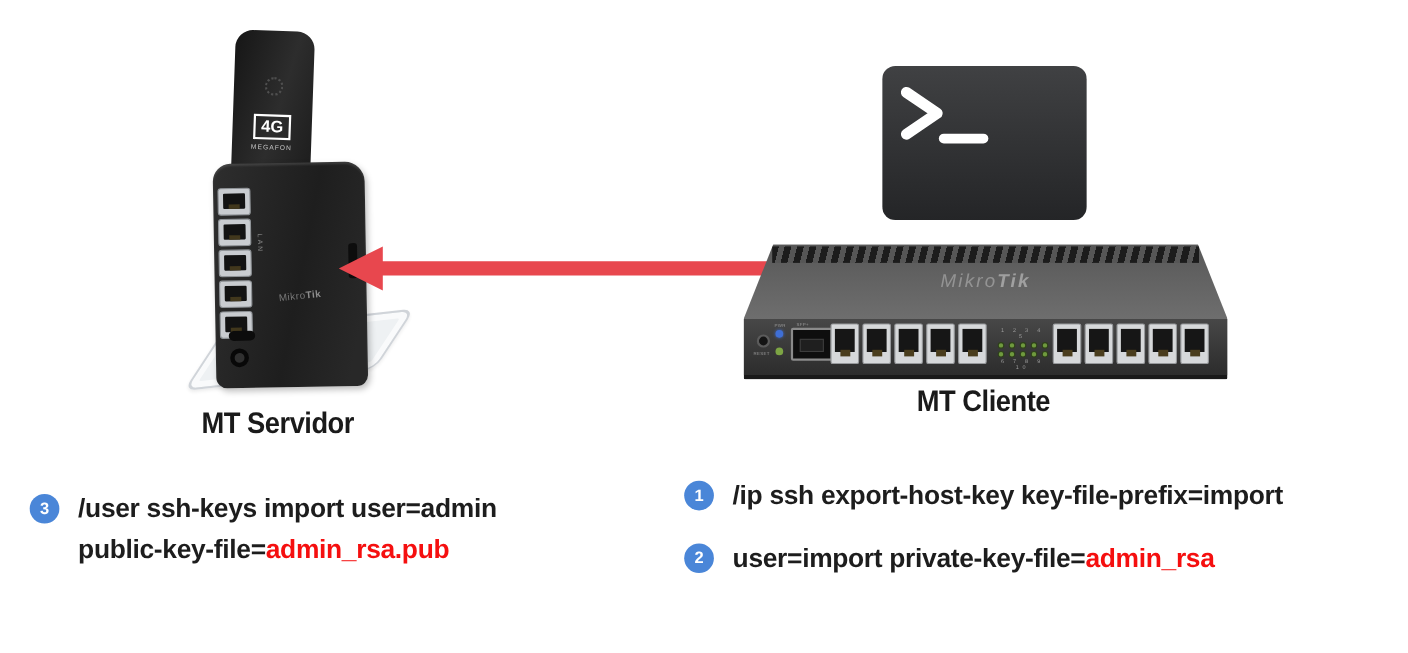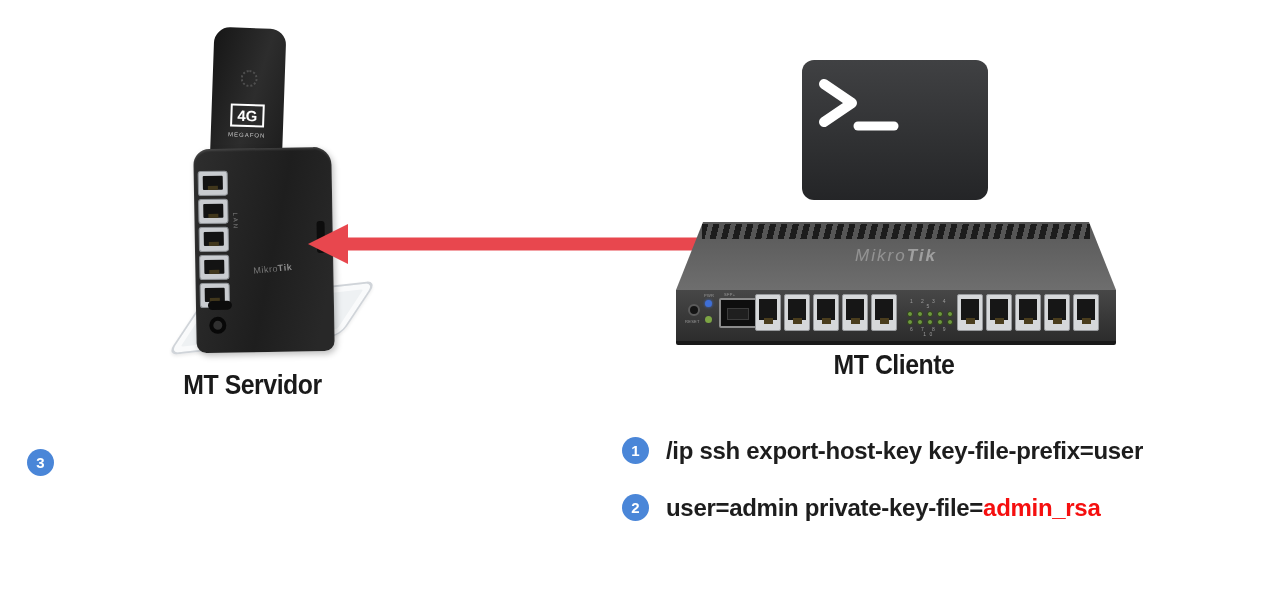--- a/index.html
+++ b/index.html
@@ -256,27 +256,31 @@
       <stop offset="1" stop-color="#242527"></stop>
     </linearGradient>
   </defs>
   <rect x="0" y="0" width="186" height="140" rx="12" fill="url(#tg)"></rect>
   <path d="M22 24 L50 43 L22 62" fill="none" stroke="#ffffff" stroke-width="10" stroke-linecap="round" stroke-linejoin="round"></path>
   <line x1="56" y1="66" x2="92" y2="66" stroke="#ffffff" stroke-width="9" stroke-linecap="round"></line>
 </svg>
 
 <div class="abs step step3">
   <div class="badge">3</div>
+  <div class="cmd">
+    <div>/user ssh-keys import user=admin</div>
+    <div><span>public-key-file=</span><span class="hl">admin_rsa.pub</span></div>
+  </div>
 </div>
 
 <div class="abs step step1">
   <div class="badge">1</div>
   <div class="cmd">
-    <div>/ip ssh export-host-key key-file-prefix=user</div>
+    <div>/ip ssh export-host-key key-file-prefix=import</div>
   </div>
 </div>
 
 <div class="abs step step2">
   <div class="badge">2</div>
   <div class="cmd">
-    <div><span>user=admin private-key-file=</span><span class="hl">admin_rsa</span></div>
+    <div><span>user=import private-key-file=</span><span class="hl">admin_rsa</span></div>
   </div>
 </div>
 
 </body></html>

